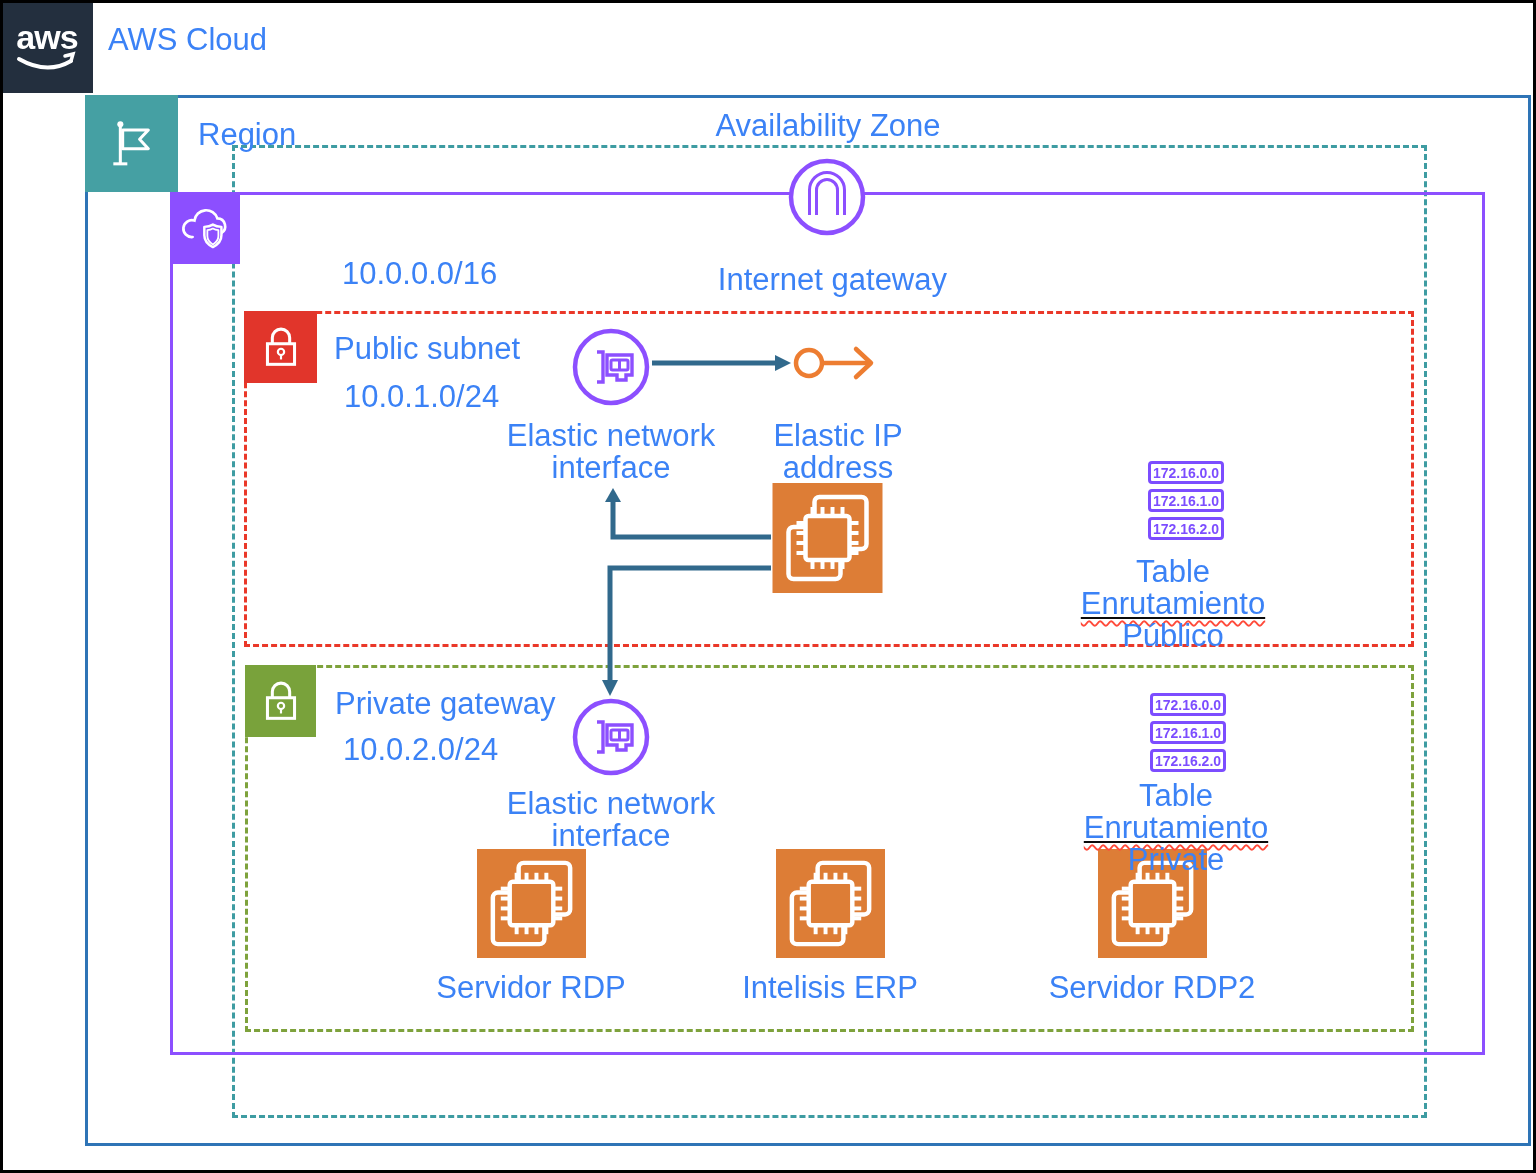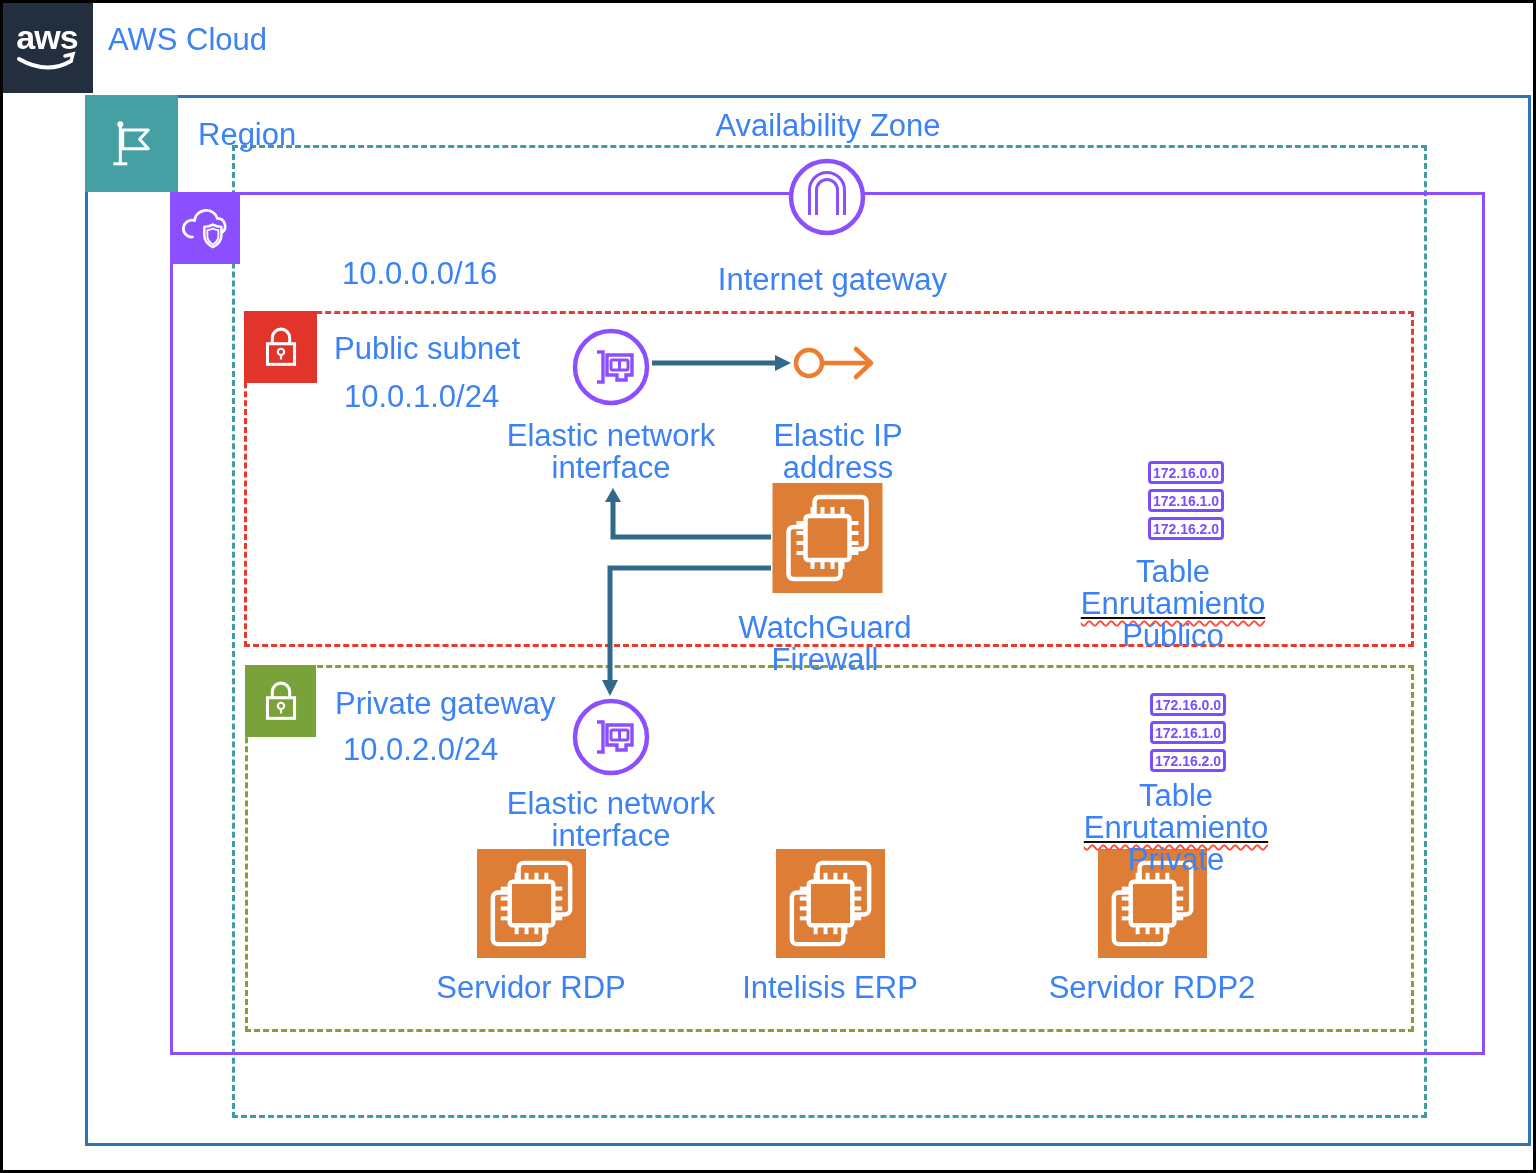--- a/index.html
+++ b/index.html
@@ -144,21 +144,20 @@
           <line x1="33" y1="50" x2="24" y2="50"></line>
           <line x1="33" y1="60" x2="24" y2="60"></line>
           <line x1="33" y1="70" x2="24" y2="70"></line>
         <line x1="77" y1="40" x2="86" y2="40"></line>
           <line x1="77" y1="50" x2="86" y2="50"></line>
           <line x1="77" y1="60" x2="86" y2="60"></line>
           <line x1="77" y1="70" x2="86" y2="70"></line>
       </g>
     </svg>
   </div>
-  <div class="lbl center" style="left:700px;top:612px;width:250px;">WatchGuard Firewall</div>
 
   <div class="rt" style="left:1148px;top:461px;">
     <div class="entry">172.16.0.0</div>
     <div class="entry">172.16.1.0</div>
     <div class="entry">172.16.2.0</div>
   </div>
   <div class="lbl center" style="left:1043px;top:556px;width:260px;">
     <div>
       <span>Table </span>
       <span class="u-black"><span class="u-wavy">Enrutamiento</span></span>

